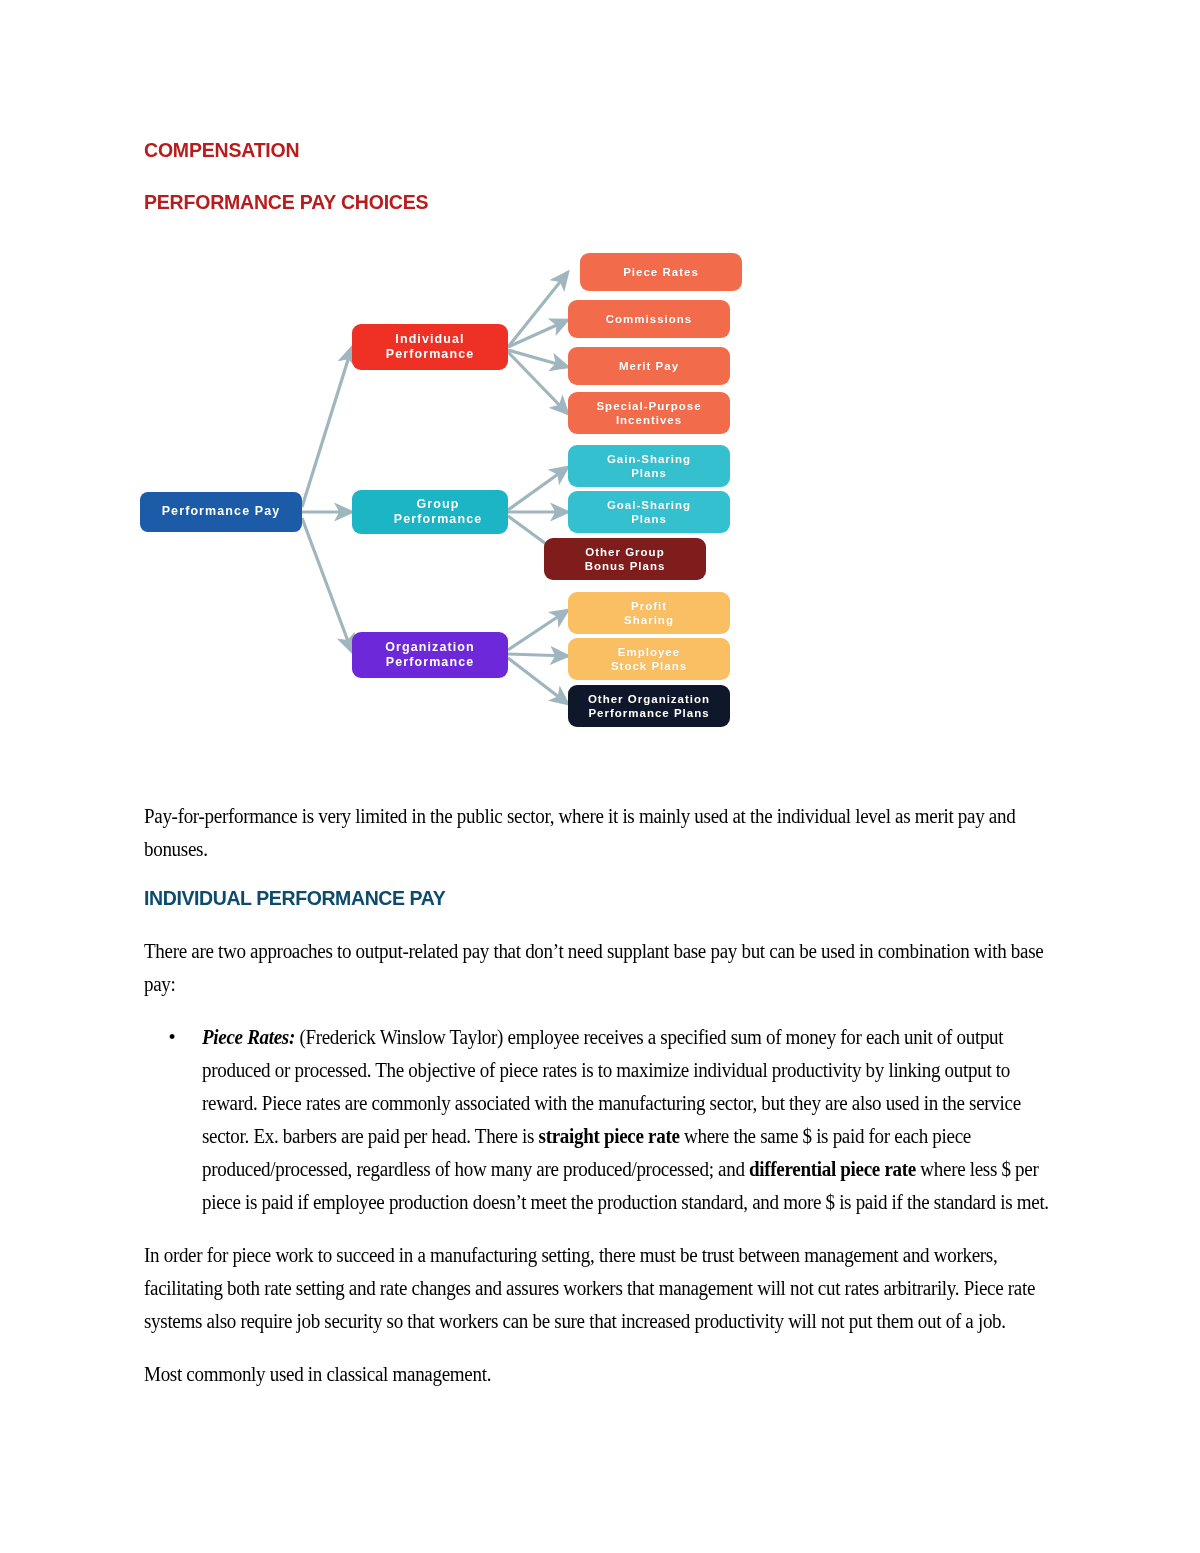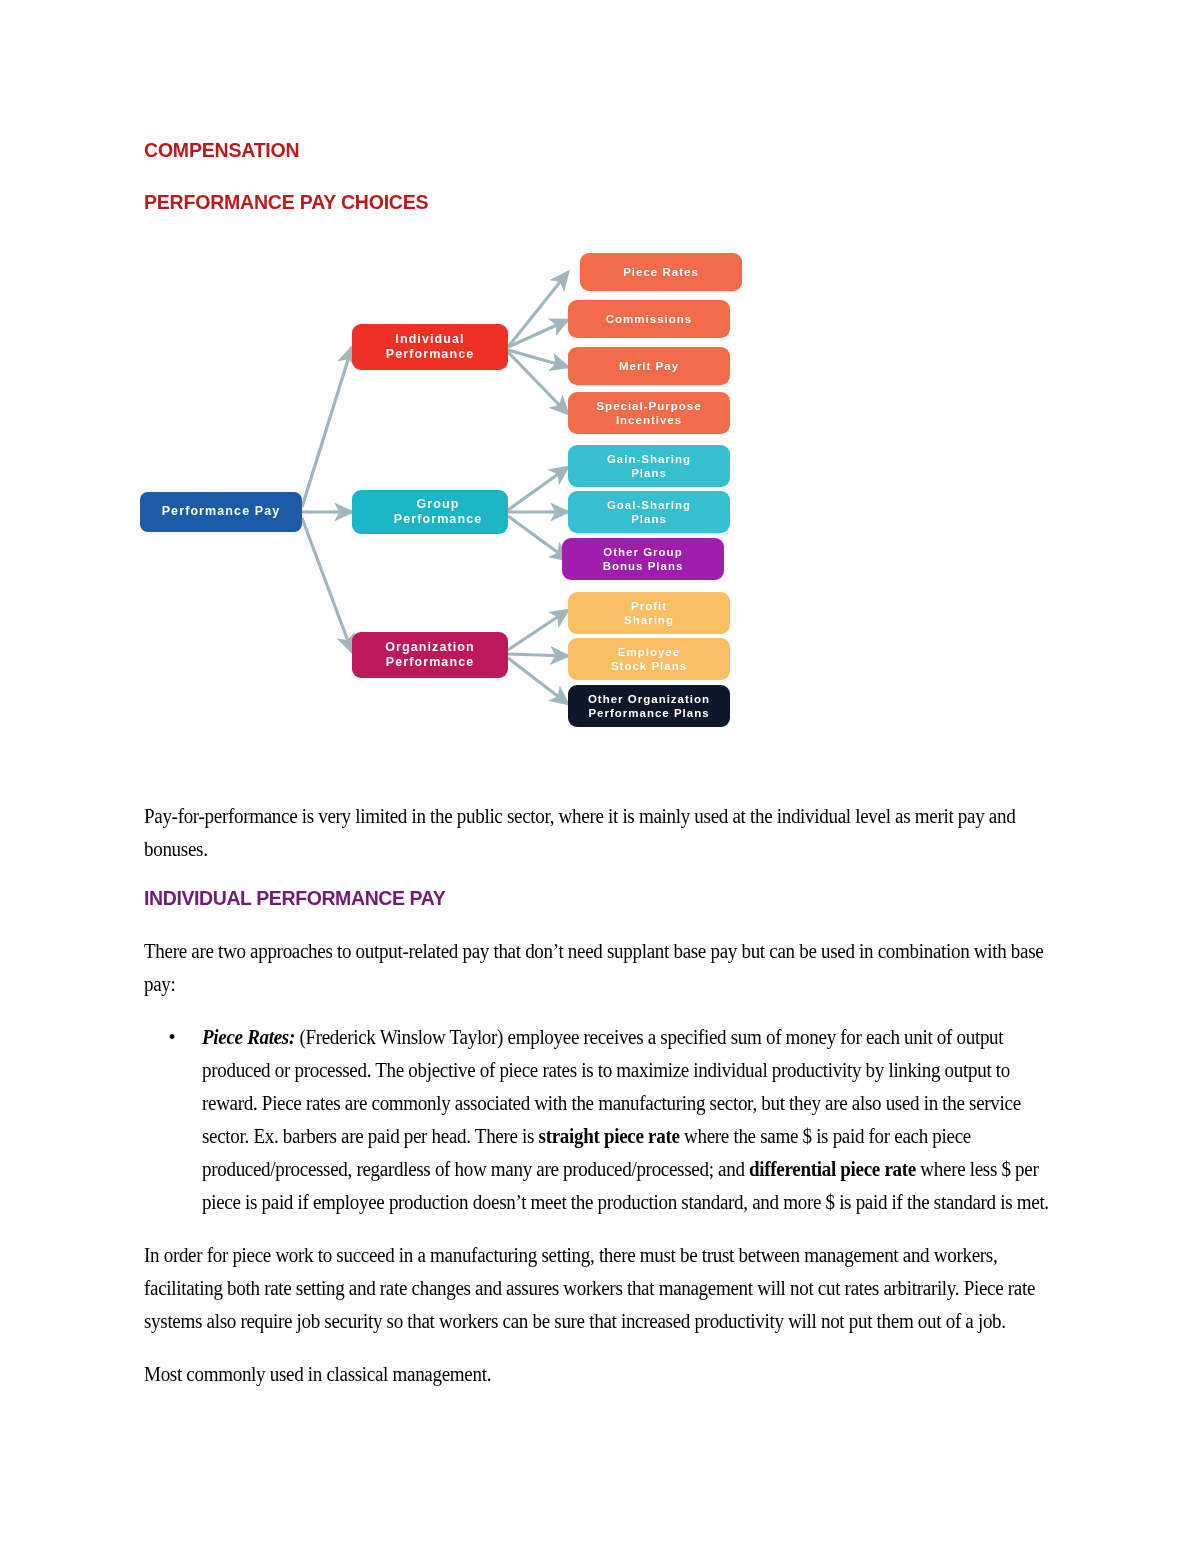--- a/index.html
+++ b/index.html
@@ -54,21 +54,21 @@
     transform-origin: left top;
     width: 107%;
   }
   .subhead {
     font-family: "Liberation Sans", sans-serif;
     font-size: 19.5px;
     font-weight: 600;
     letter-spacing: -0.4px;
     line-height: 1.3;
     margin: 0 0 24px 0;
-    color: #701a75;
+    color: #0c4a6e;
   }
 
   ul.bullets {
     margin: 0 8px 20px 0;
     padding: 0 0 0 58px;
     list-style: none;
   }
   ul.bullets li {
     position: relative;
     font-family: "Liberation Serif", "Liberation Sans", serif;
@@ -177,21 +177,21 @@
         </span>
       </div>
 
       <div class="node mid" style="left:212px; top:248px; width:156px; height:44px; background:#1BB5C6;padding-left:16px;">
         <span>
           <span>Group</span><br>
           <span>Performance</span>
         </span>
       </div>
 
-      <div class="node mid" style="left:212px; top:390px; width:156px; height:46px; background:#be185d;">
+      <div class="node mid" style="left:212px; top:390px; width:156px; height:46px; background:#6d28d9;">
         <span>
           <span>Organization</span><br>
           <span>Performance</span>
         </span>
       </div>
 
       <div class="node leaf" style="left:428px; top:11px; width:162px; height:38px; background:#F26B4A;margin-left:12px;">
         <span>Piece Rates</span>
       </div>
       <div class="node leaf" style="left:428px; top:58px; width:162px; height:38px; background:#F26B4A;">
@@ -212,21 +212,21 @@
           <span>Gain-Sharing</span><br>
           <span>Plans</span>
         </span>
       </div>
       <div class="node leaf" style="left:428px; top:249px; width:162px; height:42px; background:#35C0D0;">
         <span>
           <span>Goal-Sharing</span><br>
           <span>Plans</span>
         </span>
       </div>
-      <div class="node leaf" style="left:422px; top:296px; width:162px; height:42px; background:#a21caf;">
+      <div class="node leaf" style="left:404px; top:296px; width:162px; height:42px; background:#7f1d1d;">
         <span>
           <span>Other Group</span><br>
           <span>Bonus Plans</span>
         </span>
       </div>
 
       <div class="node leaf" style="left:428px; top:350px; width:162px; height:42px; background:#F9BF62;">
         <span>
           <span>Profit</span><br>
           <span>Sharing</span>

